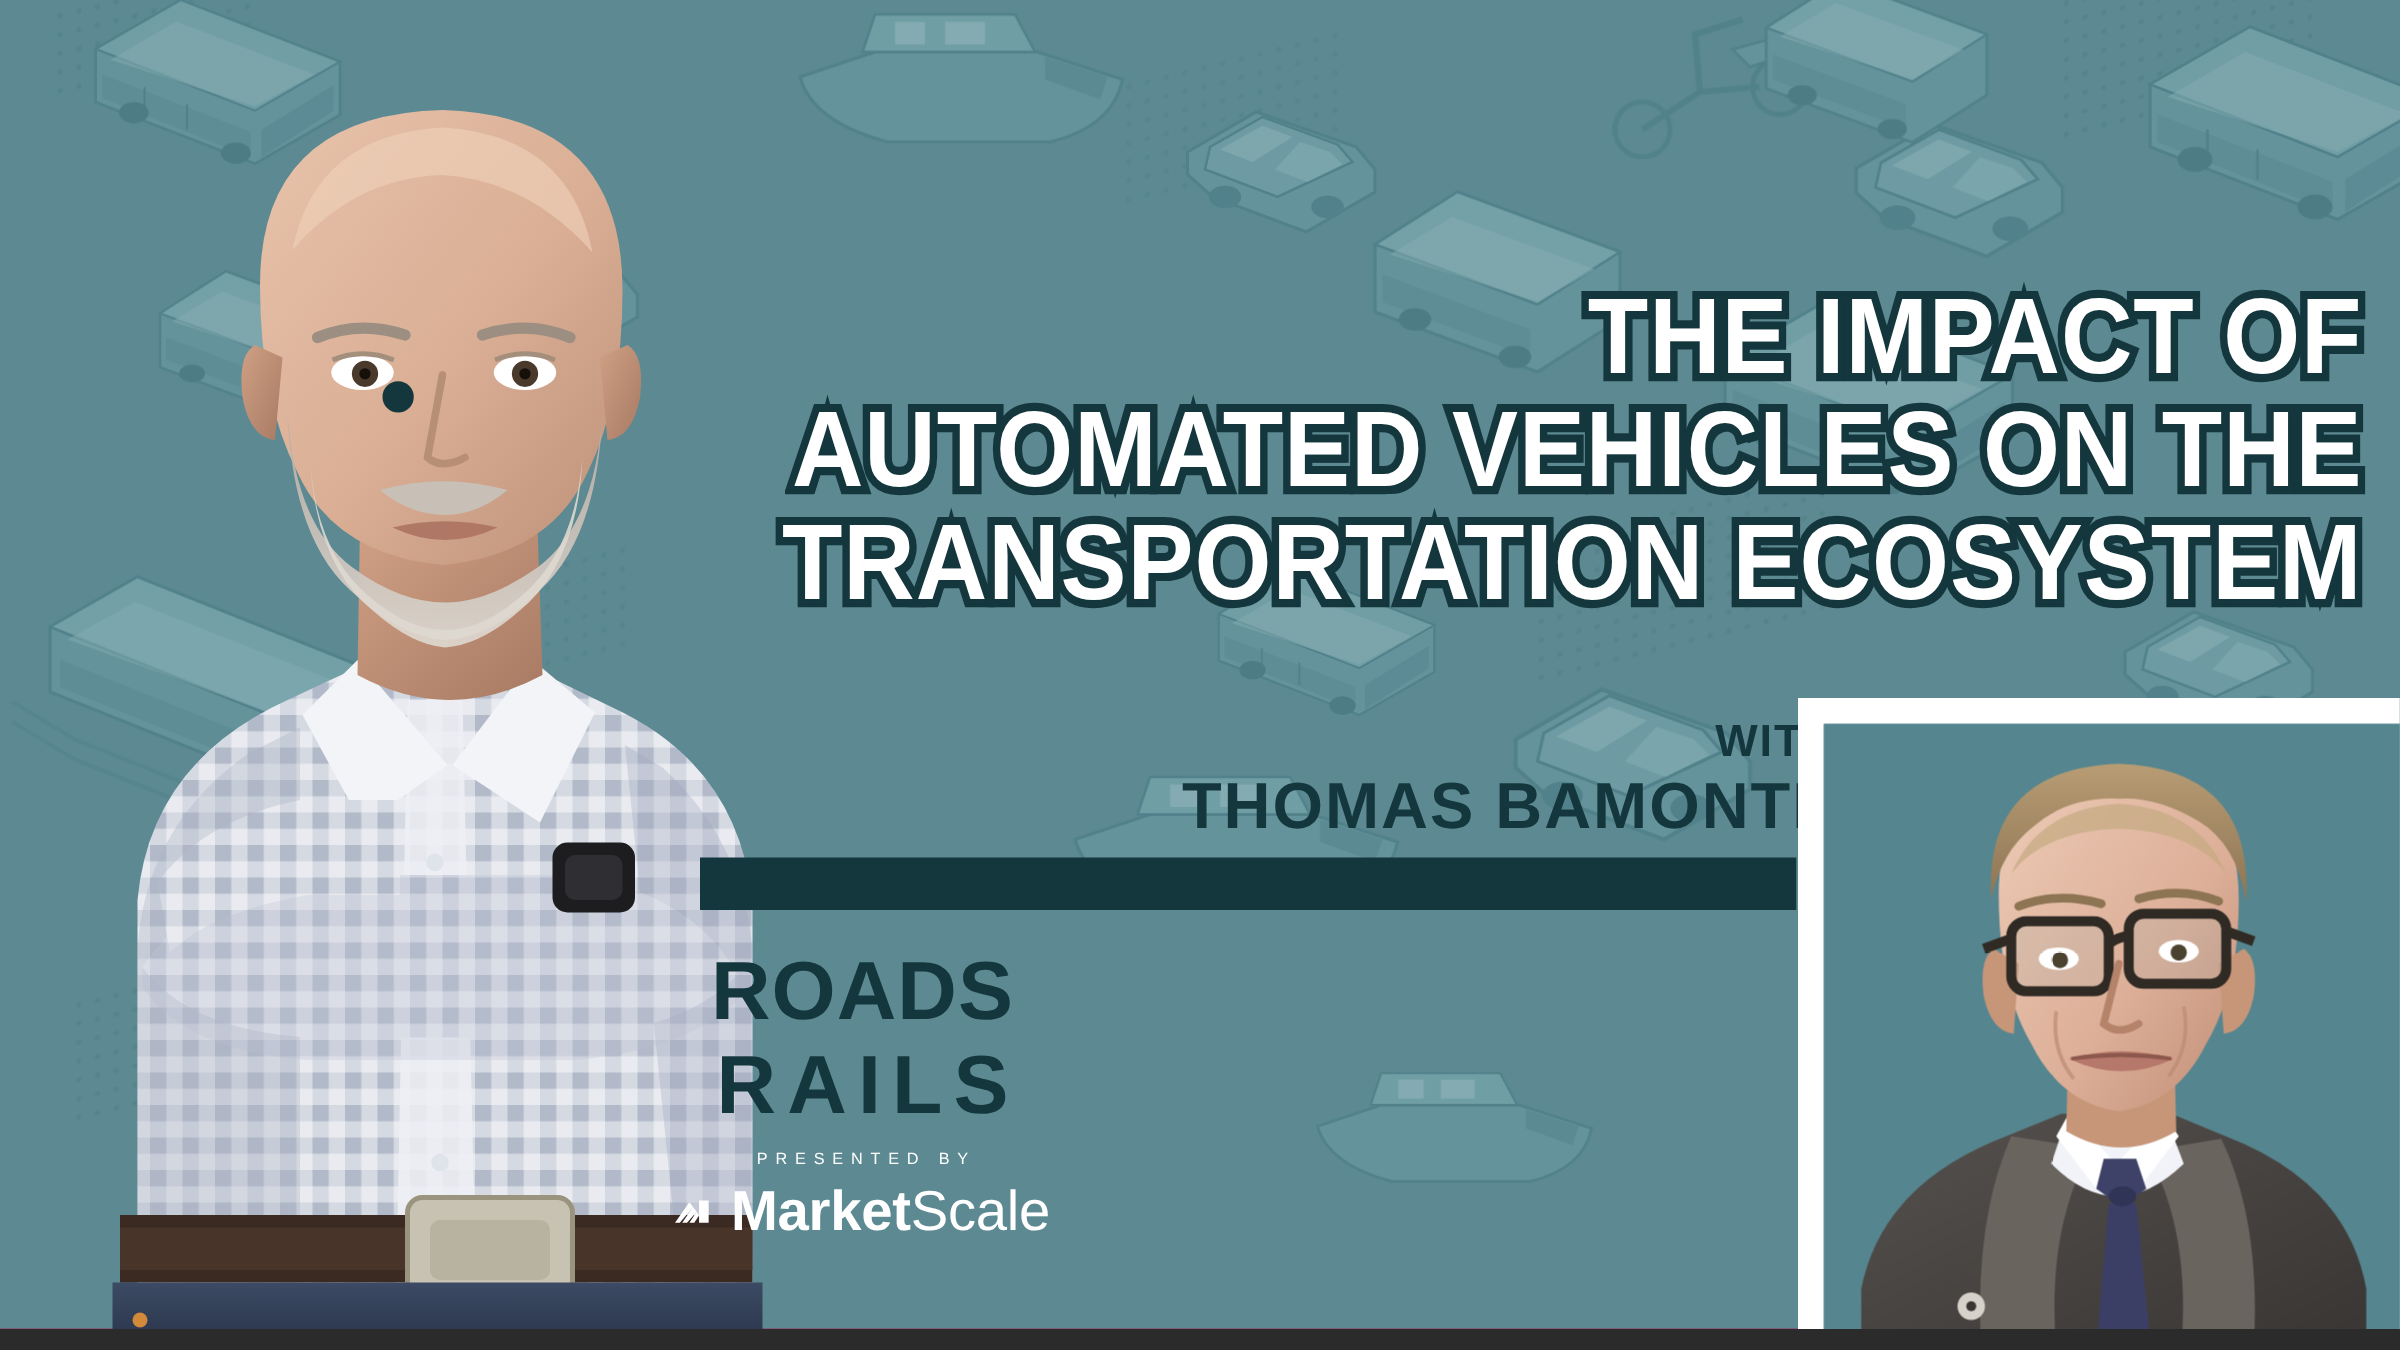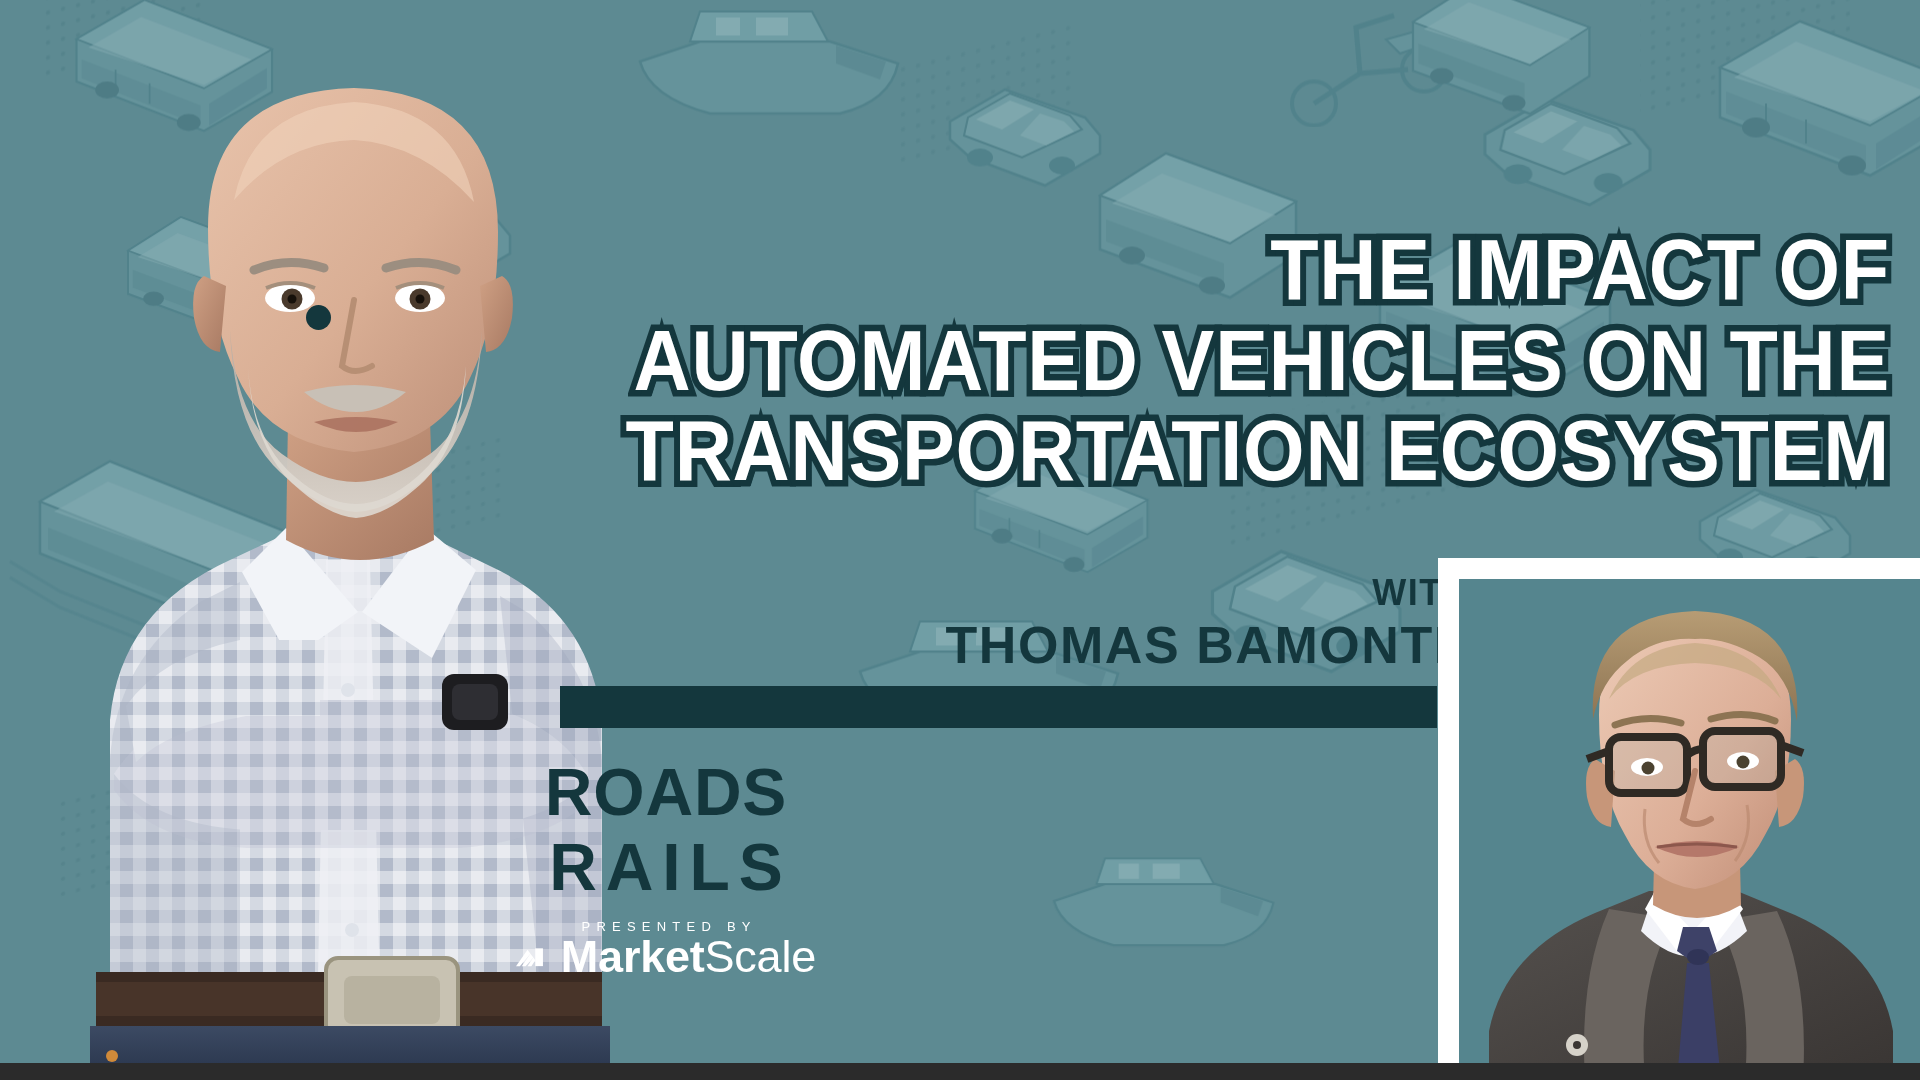--- a/index.html
+++ b/index.html
@@ -120,21 +120,21 @@
     top: 686px;
     width: 877px;
     height: 42px;
     background: #14373d;
     z-index: 6;
   }
 
   
   .show-logo {
     position: absolute;
-    left: 516px;
+    left: 540px;
     top: 762px;
     width: 300px;
     text-align: center;
     z-index: 7;
     color: #14373d;
   }
   .logo-line {
     display: block;
     font-weight: 700;
     text-transform: uppercase;
@@ -150,20 +150,21 @@
     margin-top: 22px;
     color: #ffffff;
     font-size: 13px;
     font-weight: 400;
     letter-spacing: 0.48em;
     text-transform: uppercase;
     padding-left: 0.48em;
   }
 
   .ms-logo {
+    margin-top: 12px;
     display: flex;
     align-items: center;
     justify-content: flex-start;
     gap: 15px;
     white-space: nowrap;
   }
   .ms-mark { display:block; }
   .ms-word {
     font-size: 45px;
     color: #ffffff;

